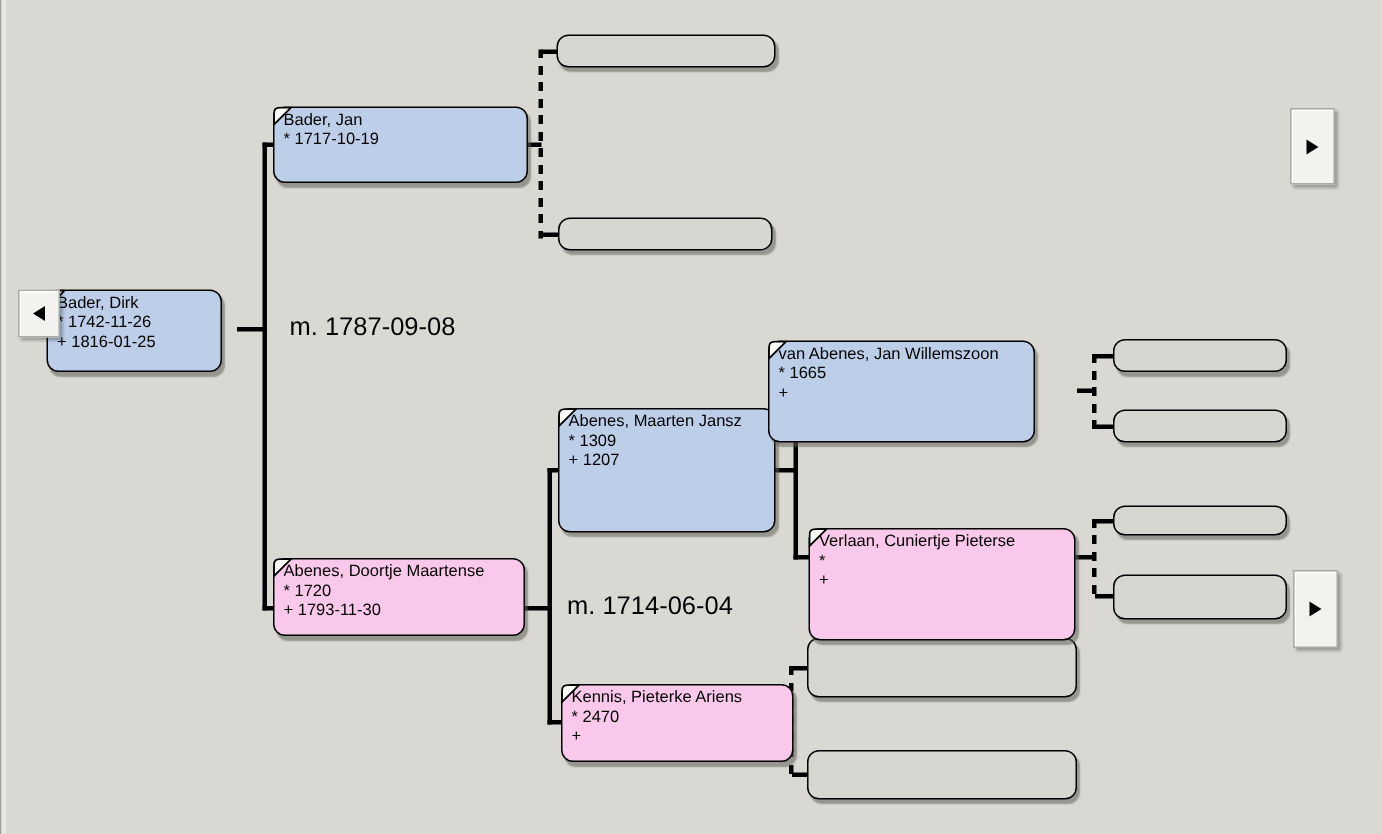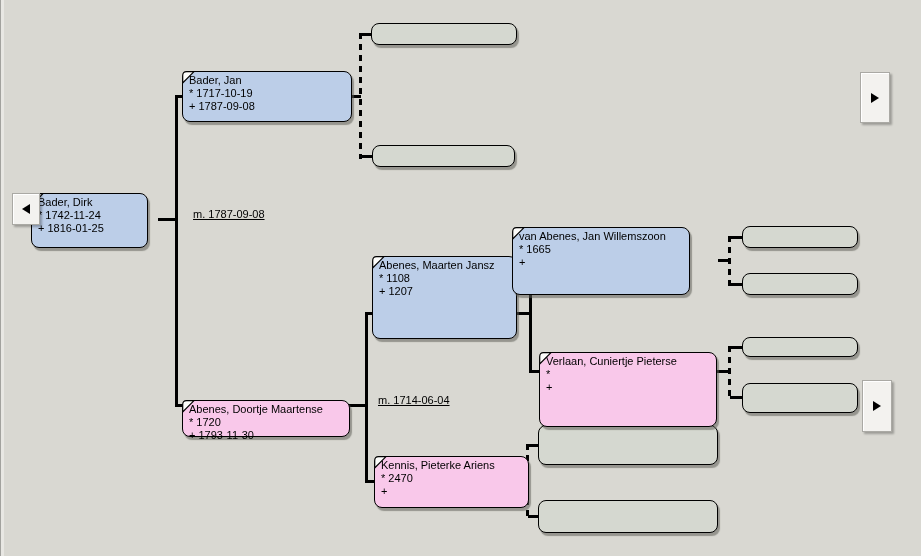--- a/index.html
+++ b/index.html
@@ -30,21 +30,21 @@
   .fold { position:absolute; left:-1px; top:-1px; width:13px; height:13px; }
 
   
   .ln { position:absolute; background:#000; }
   .vdash {
     position:absolute; width:3px;
     background:repeating-linear-gradient(to bottom, #000 0 6px, transparent 6px 11px);
   }
 
   
-  .mlabel { position:absolute; font-size:11px; color:#000; white-space:nowrap;text-decoration:underline; }
+  .mlabel { position:absolute; font-size:17px; color:#000; white-space:nowrap; }
 
   
   .btn {
     position:absolute;
     box-sizing:border-box;
     background: var(--button-face, #f3f2ef);
     border:1px solid #aaa9a4;
     box-shadow: inset 1px 1px 0 #ffffff, 2px 2px 2px rgba(0,0,0,0.28);
     display:flex; align-items:center; justify-content:center;
     cursor:pointer;
@@ -101,48 +101,47 @@
   <div class="ebox" style="left:742px;top:337px;width:116px;height:20px"></div>
   <div class="ebox" style="left:742px;top:383px;width:116px;height:30px"></div>
   <div class="ebox" style="left:538px;top:425px;width:180px;height:40px"></div>
   <div class="ebox" style="left:538px;top:500px;width:180px;height:33px"></div>
 
   <div class="pbox male" style="left:31px;top:193px;width:117px;height:55px">
     <svg class="fold" viewBox="0 0 13 13">
         <path d="M12,0.7 L0.7,12 L0.7,4.5 Q0.7,0.7 4.5,0.7 Z" fill="#fdfdfb" stroke="#000" stroke-width="1.2"></path>
       </svg>
     <div class="pname">Bader, Dirk</div>
-    <div class="pline">* 1742-11-24</div>
+    <div class="pline">* 1742-11-26</div>
     <div class="pline">+ 1816-01-25</div>
   </div>
 
   <div class="pbox male" style="left:182px;top:71px;width:170px;height:51px">
     <svg class="fold" viewBox="0 0 13 13">
         <path d="M12,0.7 L0.7,12 L0.7,4.5 Q0.7,0.7 4.5,0.7 Z" fill="#fdfdfb" stroke="#000" stroke-width="1.2"></path>
       </svg>
     <div class="pname">Bader, Jan</div>
     <div class="pline">* 1717-10-19</div>
-    <div class="pline">+ 1787-09-08</div>
   </div>
 
-  <div class="pbox female" style="left:182px;top:400px;width:168px;height:37px">
+  <div class="pbox female" style="left:182px;top:372px;width:168px;height:52px">
     <svg class="fold" viewBox="0 0 13 13">
         <path d="M12,0.7 L0.7,12 L0.7,4.5 Q0.7,0.7 4.5,0.7 Z" fill="#fdfdfb" stroke="#000" stroke-width="1.2"></path>
       </svg>
     <div class="pname">Abenes, Doortje Maartense</div>
     <div class="pline">* 1720</div>
     <div class="pline">+ 1793-11-30</div>
   </div>
 
-  <div class="pbox male" style="left:372px;top:256px;width:145px;height:83px">
+  <div class="pbox male" style="left:372px;top:272px;width:145px;height:83px">
     <svg class="fold" viewBox="0 0 13 13">
         <path d="M12,0.7 L0.7,12 L0.7,4.5 Q0.7,0.7 4.5,0.7 Z" fill="#fdfdfb" stroke="#000" stroke-width="1.2"></path>
       </svg>
     <div class="pname">Abenes, Maarten Jansz</div>
-    <div class="pline">* 1108</div>
+    <div class="pline">* 1309</div>
     <div class="pline">+ 1207</div>
   </div>
 
   <div class="pbox female" style="left:374px;top:456px;width:155px;height:52px">
     <svg class="fold" viewBox="0 0 13 13">
         <path d="M12,0.7 L0.7,12 L0.7,4.5 Q0.7,0.7 4.5,0.7 Z" fill="#fdfdfb" stroke="#000" stroke-width="1.2"></path>
       </svg>
     <div class="pname">Kennis, Pieterke Ariens</div>
     <div class="pline">* 2470</div>
     <div class="pline">+</div>

